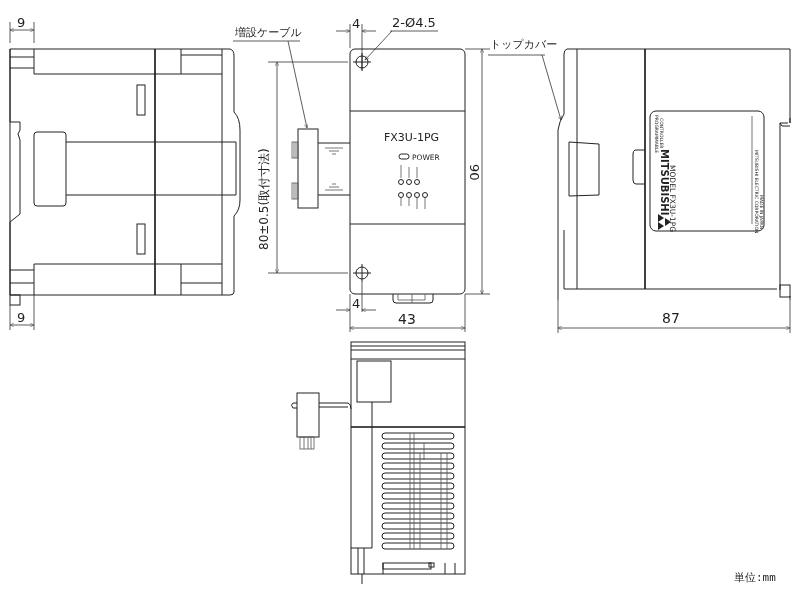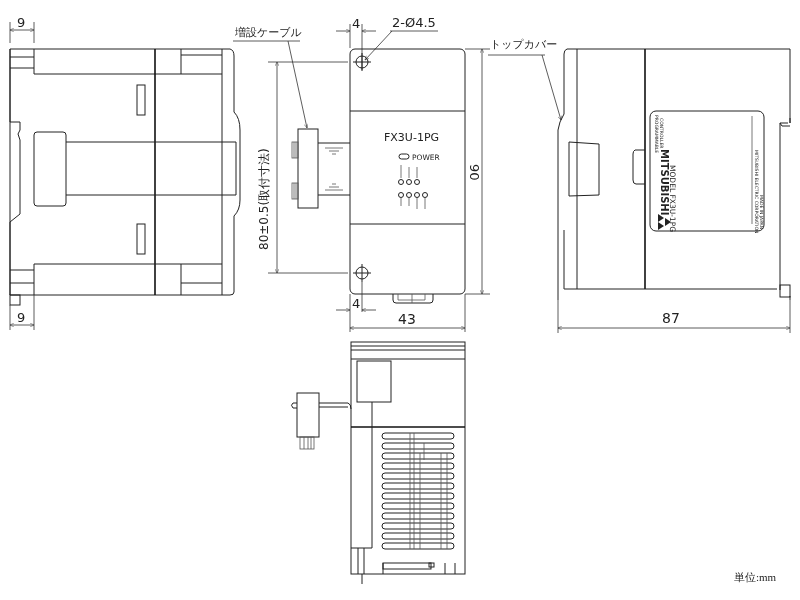--- a/index.html
+++ b/index.html
@@ -4,21 +4,21 @@
   <style>
     html, body { margin: 0; padding: 0; background: #ffffff; }
     body { width: 800px; height: 600px; position: relative; overflow: hidden; }
     #drawing { position: absolute; left: 0; top: 0; width: 800px; height: 600px; }
     .ln { stroke: #222; stroke-width: 1; fill: none; }
     .lnb { stroke: #111; stroke-width: 1.6; fill: none; }
     .lng { stroke: #555; stroke-width: 0.8; fill: none; }
     .dim { stroke: #333; stroke-width: 0.8; fill: none; }
     .txt { font-family: "DejaVu Sans", sans-serif; fill: #222; }
     .jp { font-family: "DejaVu Sans", sans-serif; fill: #222; font-size: 11px; }
-    .unit { position: absolute; left: 734px; top: 570px; font-family: Liberation Serif, serif; font-size: 11px; color: #222; }
+    .unit { position: absolute; left: 734px; top: 570px; font-family: Liberation Mono, monospace; font-size: 11px; color: #222; }
   </style>
 </head>
 <body>
 
 <svg id="drawing" viewBox="0 0 800 600" xmlns="http://www.w3.org/2000/svg">
   <defs>
     <marker id="ar" viewBox="0 0 10 10" refX="10" refY="5" markerWidth="7" markerHeight="5" orient="auto-start-reverse">
       <path d="M0,0 L10,5 L0,10" fill="none" stroke="#333" stroke-width="1.2"></path>
     </marker>
   </defs>

